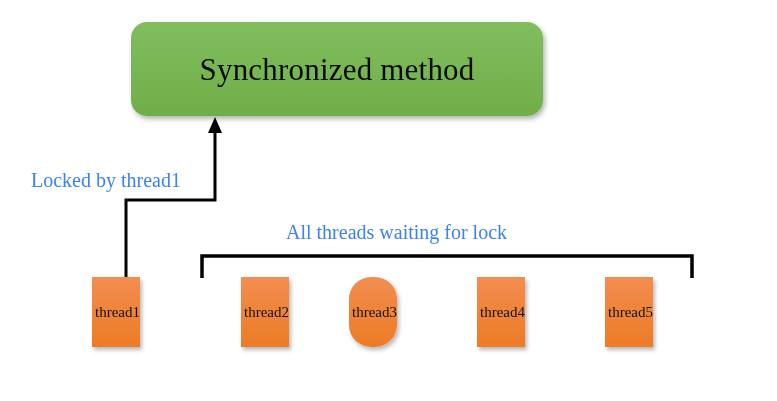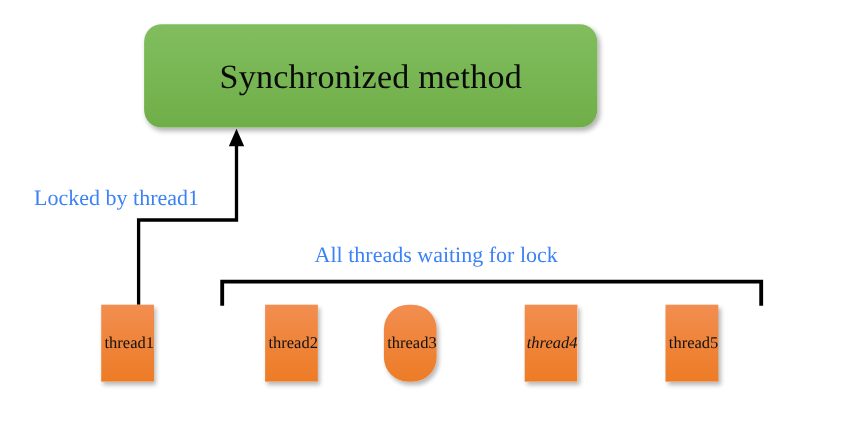--- a/index.html
+++ b/index.html
@@ -63,21 +63,21 @@
   .thread-label {
     font-size: 15px;
     line-height: 1;
     color: #121212;
     white-space: nowrap;
   }
 
   .t1 { left: 92px; }
   .t2 { left: 221px; margin-left: 20px; }
   .t3 { left: 349px; border-radius: 22px; }
-  .t4 { left: 477px; font-style: italic; }
+  .t4 { left: 477px; }
   .t5 { left: 605px; padding-left: 36px; }
 
   
   .caption {
     position: absolute;
     font-size: 20px;
     line-height: 1;
     white-space: nowrap;
     color: #3b82f6;
   }

